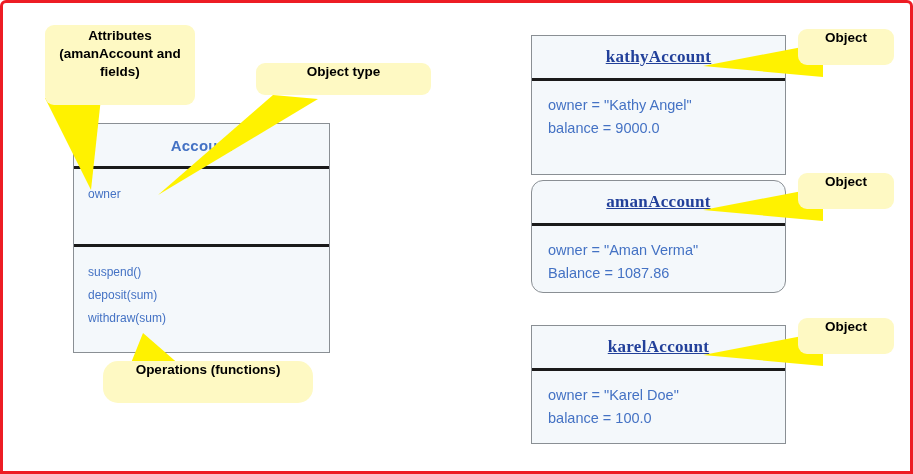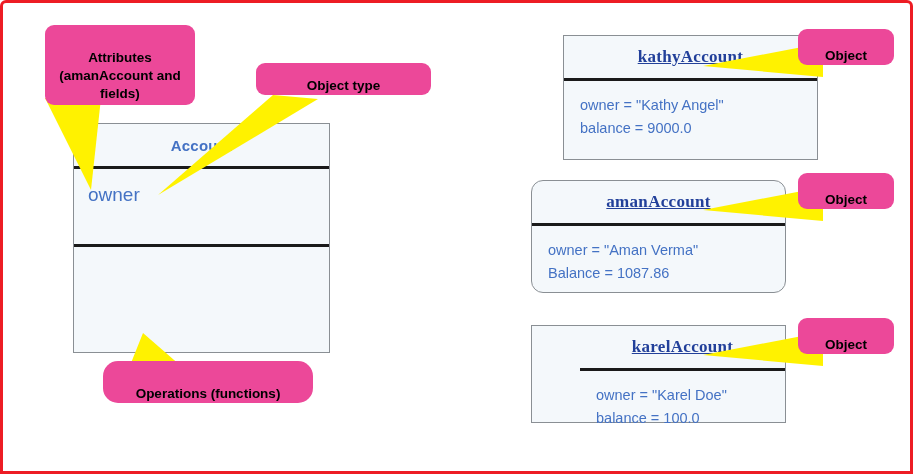--- a/index.html
+++ b/index.html
@@ -60,37 +60,37 @@
   }
   .class-attrs {
     height: 78px;
     border-bottom: 3px solid #1a1a1a;
   }
   .class-ops {
     height: 101px;
   }
   .member {
     color: #4472C4;
-    font-size: 19px;
+    font-size: 12px;
     line-height: 23px;
     white-space: nowrap;
   }
 
   
   .object-box {
     position: absolute;
     left: 528px;
     width: 255px;
     box-sizing: border-box;
     background: #F4F8FB;
     border: 1px solid #8a8f94;
   }
-  .obj-1 { top: 32px;  height: 125px; margin-left: 32px; }
+  .obj-1 { top: 32px;  height: 140px; }
   .obj-2 { top: 177px; height: 113px; border-radius: 12px; }
-  .obj-3 { top: 322px; height: 98px; padding-left: 48px; }
+  .obj-3 { top: 322px; height: 119px; }
 
   .object-header {
     height: 45px;
     box-sizing: border-box;
     display: flex;
     align-items: center;
     justify-content: center;
     border-bottom: 3px solid #1a1a1a;
   }
   .object-title {
@@ -108,28 +108,28 @@
   .slot {
     color: #4472C4;
     font-size: 14.5px;
     line-height: 23px;
     white-space: nowrap;
   }
 
   
   .callout {
     position: absolute;
-    background: #ec4899;
+    background: #fef9c3;
     border-radius: 9px;
     color: #000000;
     font-weight: bold;
     text-align: center;
     box-sizing: border-box;
     display: flex;
-    align-items: flex-end;
+    align-items: flex-start;
     justify-content: center;
     z-index: 5;
   }
   .callout-text {
     display: block;
     width: 100%;
     line-height: 18px;
     font-size: 13.5px;
   }
   .tail {
@@ -169,20 +169,25 @@
 
 <div id="frame">
   <div class="canvas">
 
     <div class="class-box">
       <div class="class-header">
         <span class="class-header-label">Account</span>
       </div>
       <div class="class-compartment class-attrs">
         <div class="member">owner</div>
+      </div>
+      <div class="class-compartment class-ops">
+        <div class="member">suspend()</div>
+        <div class="member">deposit(sum)</div>
+        <div class="member">withdraw(sum)</div>
       </div>
     </div>
 
     <div class="object-box obj-1">
       <div class="object-header">
         <span class="object-title">kathyAccount</span>
       </div>
       <div class="object-body">
         <div class="slot">owner = "Kathy Angel"</div>
         <div class="slot">balance = 9000.0</div>

